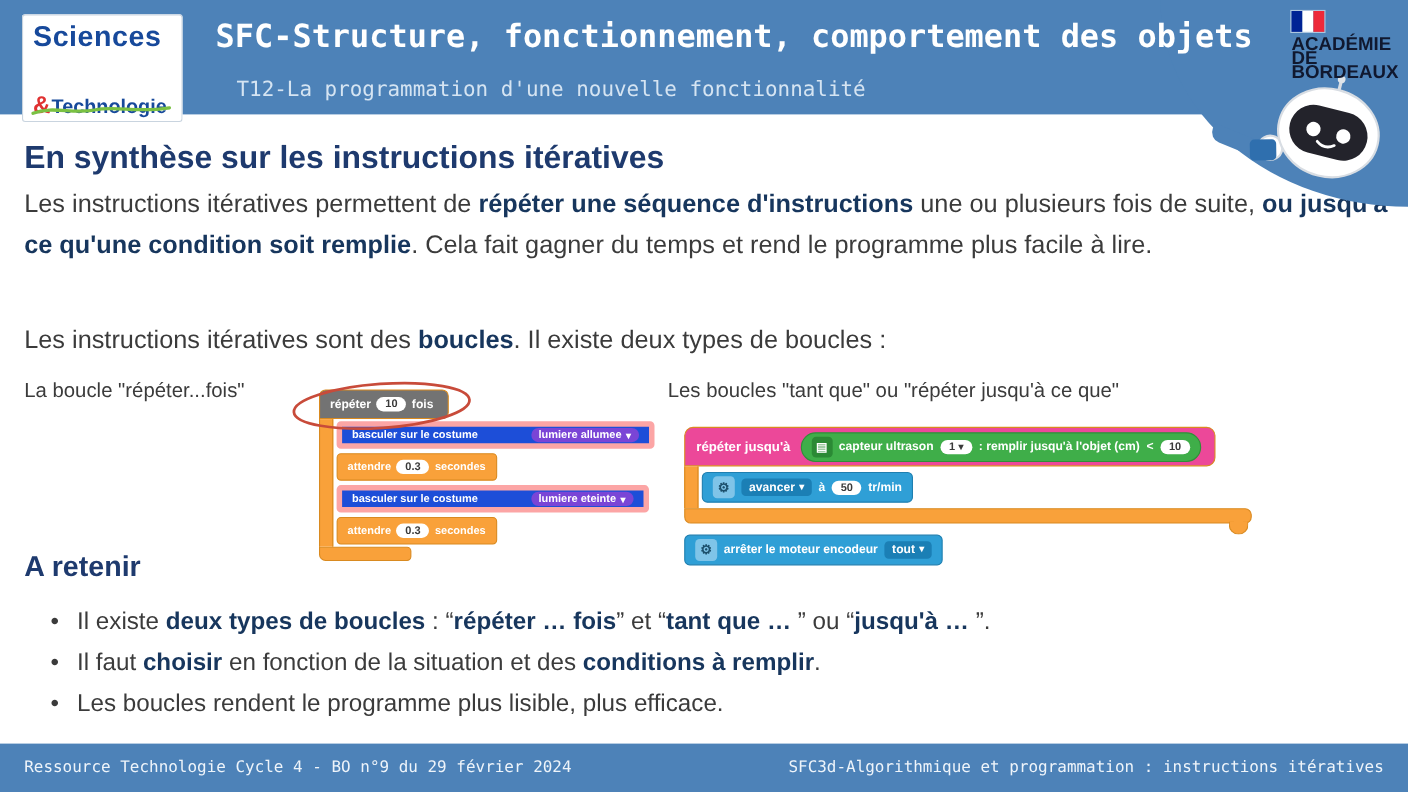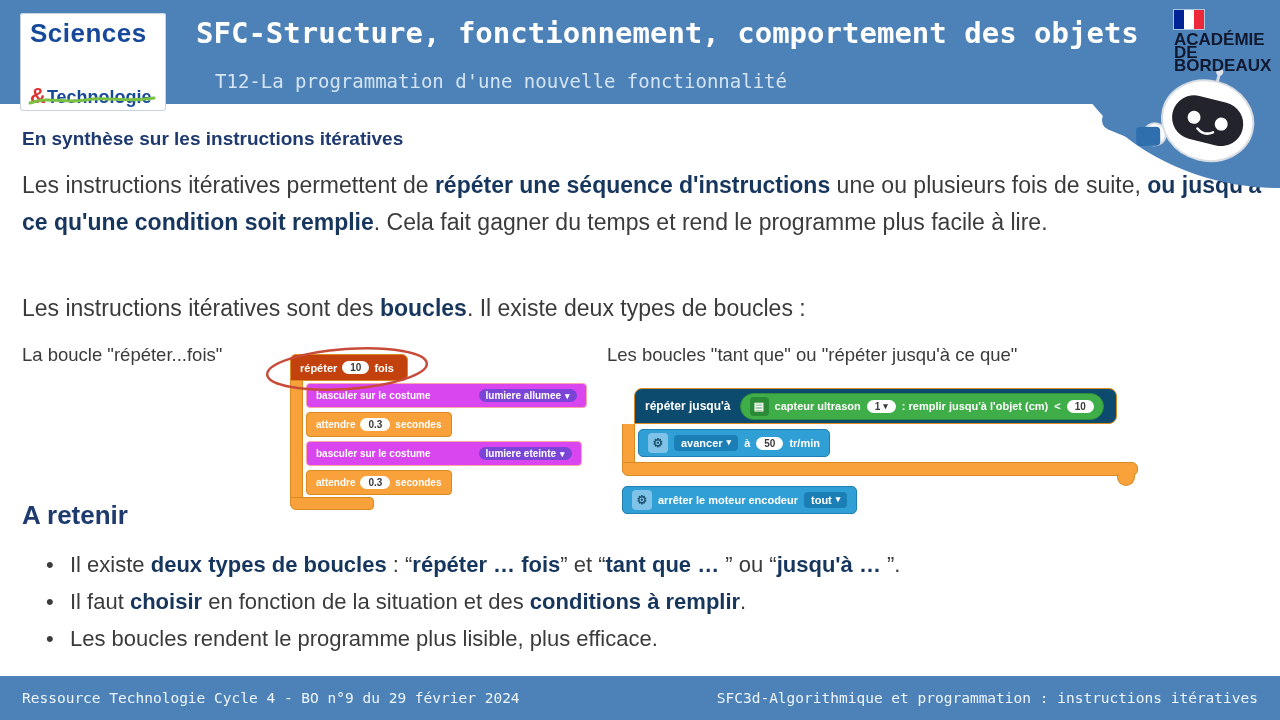--- a/index.html
+++ b/index.html
@@ -22,51 +22,51 @@
 
   .title { position:absolute; left:196px; top:16px; z-index:2; color:#ffffff; font-family:"DejaVu Sans Mono", monospace; font-size:29px; font-weight:bold; white-space:nowrap; }
   .subtitle { position:absolute; left:215px; top:70px; z-index:2; color:#d5e4f2; font-family:"DejaVu Sans Mono", monospace; font-size:19px; white-space:nowrap; }
 
   .academy { position:absolute; top:10px; right:14px; z-index:5; color:#10182f; font-weight:bold; width:92px; font-size:17px; line-height:13px; }
   .flag { display:flex; width:30px; height:19px; margin-bottom:4px; outline:1px solid rgba(255,255,255,.55); }
   .fb { flex:1; background:#002395; } .fw { flex:1; background:#ffffff; } .fr { flex:1; background:#ed2939; }
 
   
   .main { position:absolute; top:104px; left:0; width:1280px; height:572px; background:#fff; z-index:0; }
-  .h1 { position:absolute; left:22px; top:24px; font-size:19px; font-weight:bold; color:#1e3a6e; }
+  .h1 { position:absolute; left:22px; top:24px; font-size:29px; font-weight:bold; color:#1e3a6e; }
   .para { position:absolute; left:22px; width:1240px; font-size:23px; line-height:37px; color:#3b3b3b; }
   .p1 { top:63px; } .p2 { top:186px; }
   .b { font-weight:bold; color:#17365d; }
   .ex-label { position:absolute; top:240px; font-size:18.5px; color:#3b3b3b; }
   .ex-left { left:22px; } .ex-right { left:607px; }
   .retain { position:absolute; left:22px; top:396px; font-size:26px; font-weight:bold; color:#1e3a6e; }
   .bullets { position:absolute; left:44px; top:442px; width:1200px; }
   .brow { position:relative; padding-left:26px; font-size:22px; line-height:37px; color:#3b3b3b; }
   .brow::before { content:"•"; position:absolute; left:2px; top:0; color:#3b3b3b; }
 
   
   .oval { background:#fff; color:#3a3a3a; border-radius:10px; padding:1px 8px; font-size:10px; font-weight:bold; display:inline-flex; align-items:center; gap:3px; }
   .arr { font-size:9px; }
 
   
   .sl { position:absolute; left:290px; top:250px; z-index:1; }
   .red-ellipse { position:absolute; left:-28px; top:-10px; width:170px; height:50px; z-index:5; overflow:visible; }
-  .sl-top { position:relative; height:27px; width:118px; background:#c2410c; border:1px solid #d98a20; border-radius:6px 6px 6px 0; display:flex; align-items:center; gap:5px; padding:0 9px; color:#fff; font-size:11px; font-weight:bold; }
+  .sl-top { position:relative; height:27px; width:118px; background:#737373; border:1px solid #d98a20; border-radius:6px 6px 6px 0; display:flex; align-items:center; gap:5px; padding:0 9px; color:#fff; font-size:11px; font-weight:bold; }
   .sl-mid { display:flex; align-items:stretch; }
   .sl-arm { width:13px; background:#f9a13a; border-left:1px solid #d98a20; border-right:1px solid #d98a20; }
   .sl-stack { display:flex; flex-direction:column; gap:4px; padding:2px 0 2px 3px; }
   .block { height:25px; border-radius:4px; display:flex; align-items:center; gap:5px; padding:0 9px; color:#fff; font-size:10px; font-weight:bold; width:max-content; }
-  .looks { background:#d946ef; border:1px solid #fca5a5;gap:48px; }
+  .looks { background:#1d4ed8; border:5px solid #fca5a5;gap:48px; }
   .control { background:#f9a13a; border:1px solid #d98a20; }
   .dd { background:#7a45d6; border-radius:10px; padding:1px 7px; display:flex; gap:4px; align-items:center; font-size:10px; }
   .sl-bottom { width:84px; height:13px; background:#f9a13a; border:1px solid #d98a20; border-radius:0 4px 4px 6px; }
 
   
   .sr { position:absolute; left:622px; top:284px; z-index:1; }
-  .sr-top { height:36px; background:#0c4a6e; border:1px solid #d98a20; border-radius:8px 8px 8px 0; display:flex; align-items:center; gap:9px; padding:0 12px 0 10px; width:max-content; color:#fff; font-weight:bold; font-size:12px;margin-left:12px; }
+  .sr-top { height:36px; background:#ec4899; border:1px solid #d98a20; border-radius:8px 8px 8px 0; display:flex; align-items:center; gap:9px; padding:0 12px 0 10px; width:max-content; color:#fff; font-weight:bold; font-size:12px; }
   .cond { height:27px; background:#3fae49; border:1px solid #2f8f38; border-radius:14px; display:flex; align-items:center; gap:6px; padding:0 9px; font-size:11px; color:#fff; font-weight:bold; }
   .cond-icon { width:19px; height:19px; background:#2b8a35; border-radius:4px; display:flex; align-items:center; justify-content:center; font-size:11px; color:#fff; flex:none; }
   .sr-mid { display:flex; }
   .sr-arm { width:13px; background:#f9a13a; border-left:1px solid #d98a20; border-right:1px solid #d98a20; height:38px; }
   .mb { height:28px; background:#2f9fd6; border:1px solid #1f7fb0; border-radius:5px; display:flex; align-items:center; gap:6px; padding:0 9px; color:#fff; font-size:11px; font-weight:bold; width:max-content; }
   .mb-move { margin:5px 0 5px 3px; }
   .mb-icon { width:20px; height:20px; border-radius:4px; background:#7fc4e8; color:#1c4f6b; display:flex; align-items:center; justify-content:center; font-size:12px; flex:none; }
   .dd-blue { background:#1b7fb5; border-radius:4px; padding:2px 7px; display:flex; gap:4px; align-items:flex-start; }
   .sr-bottom { position:relative; width:516px; height:14px; background:#f9a13a; border:1px solid #d98a20; border-radius:0 6px 6px 6px; }
   .sr-bottom::after { content:""; position:absolute; right:2px; top:11px; width:16px; height:11px; background:#f9a13a; border:1px solid #d98a20; border-top:none; border-radius:0 0 10px 10px; }

